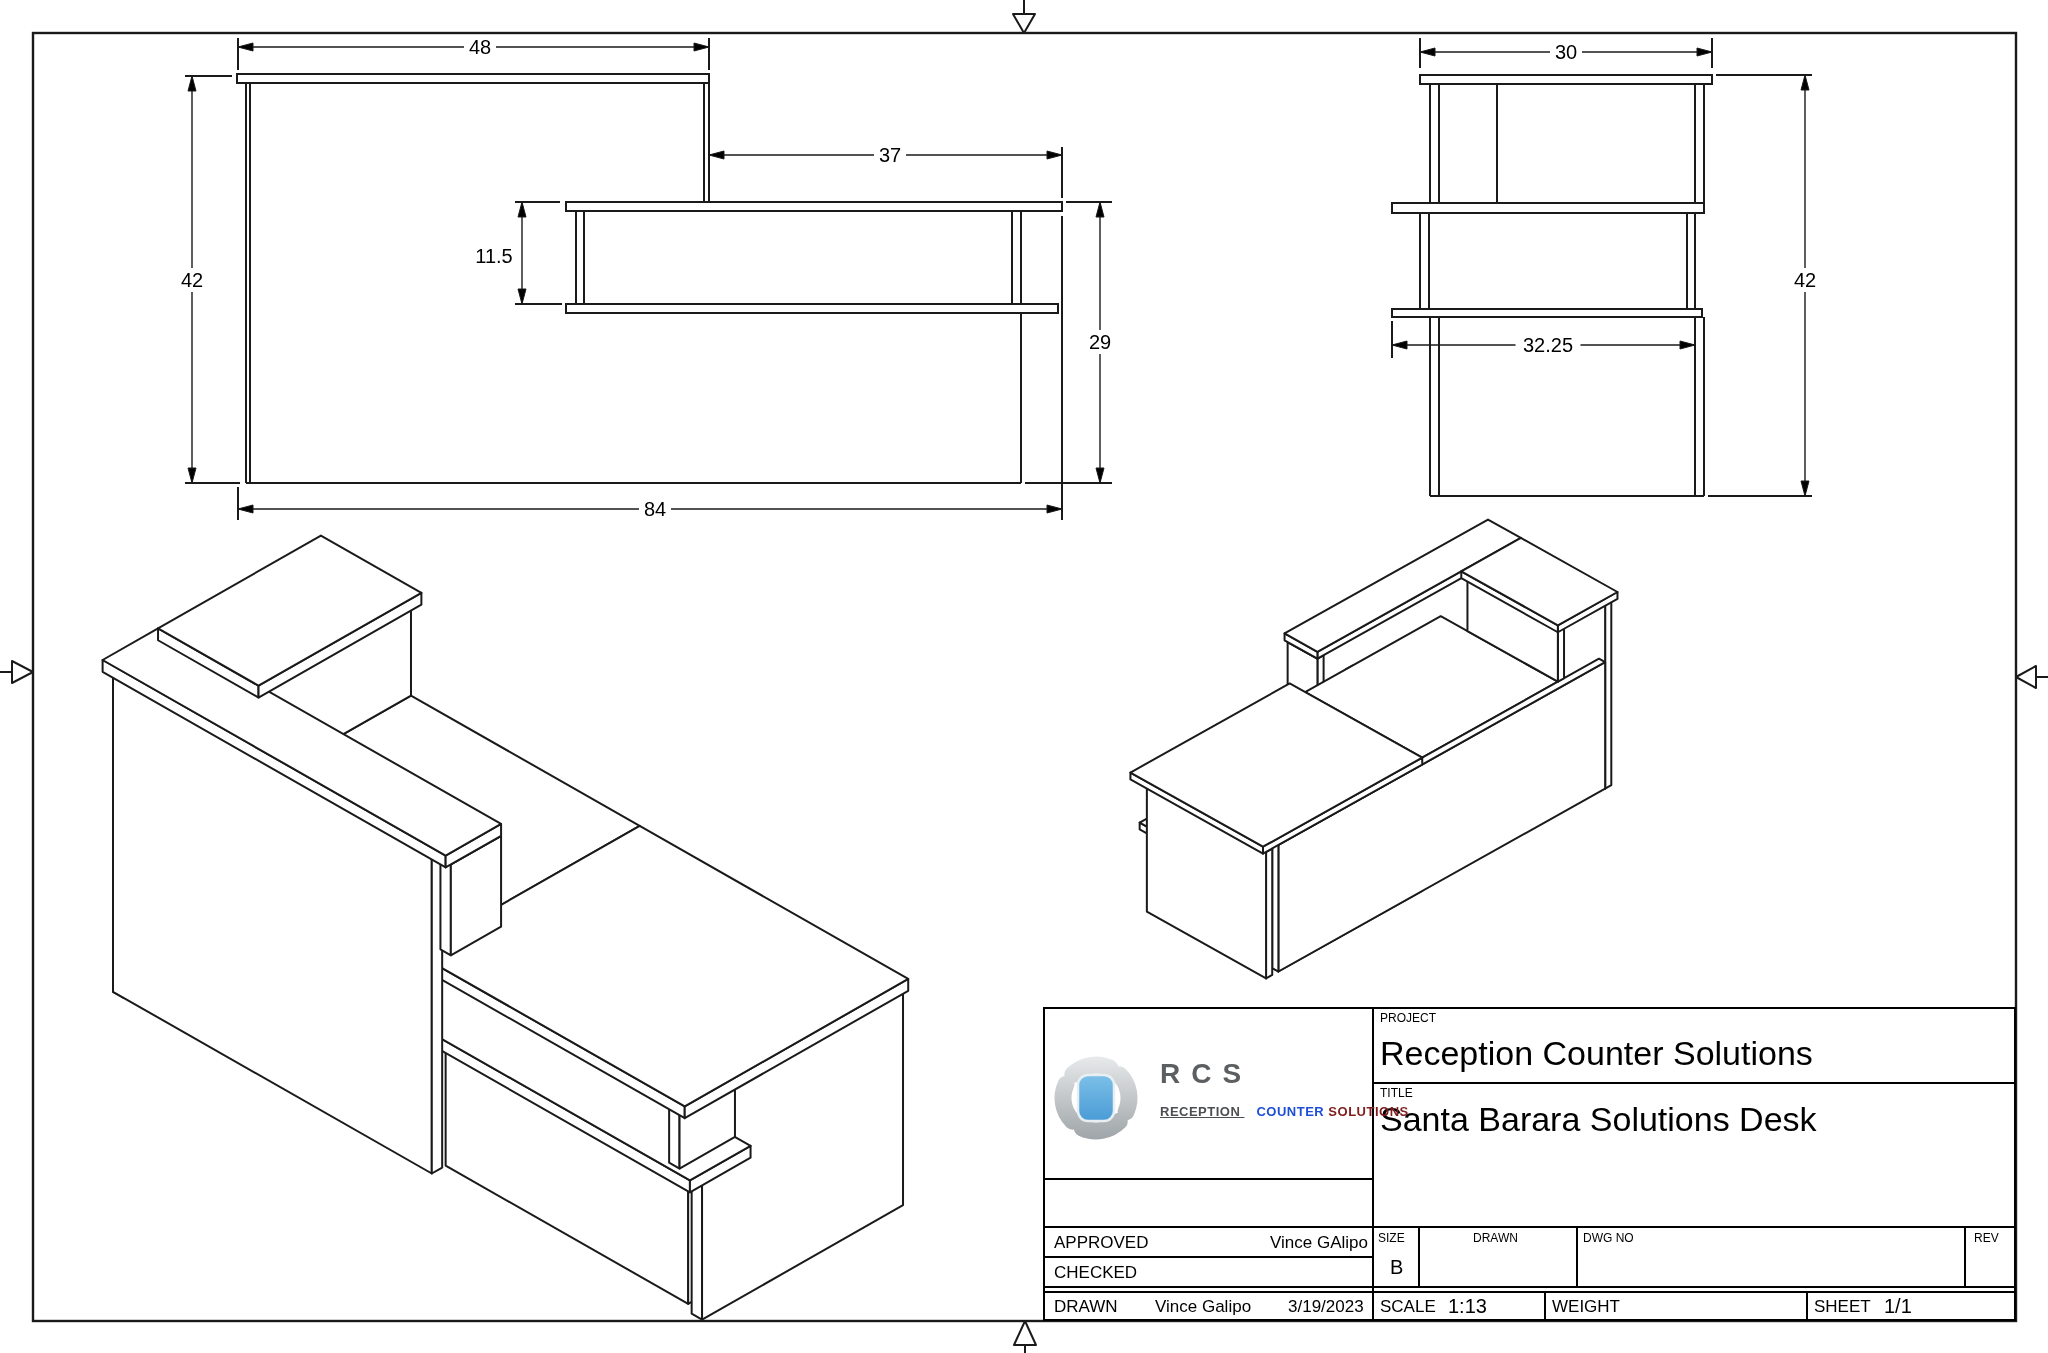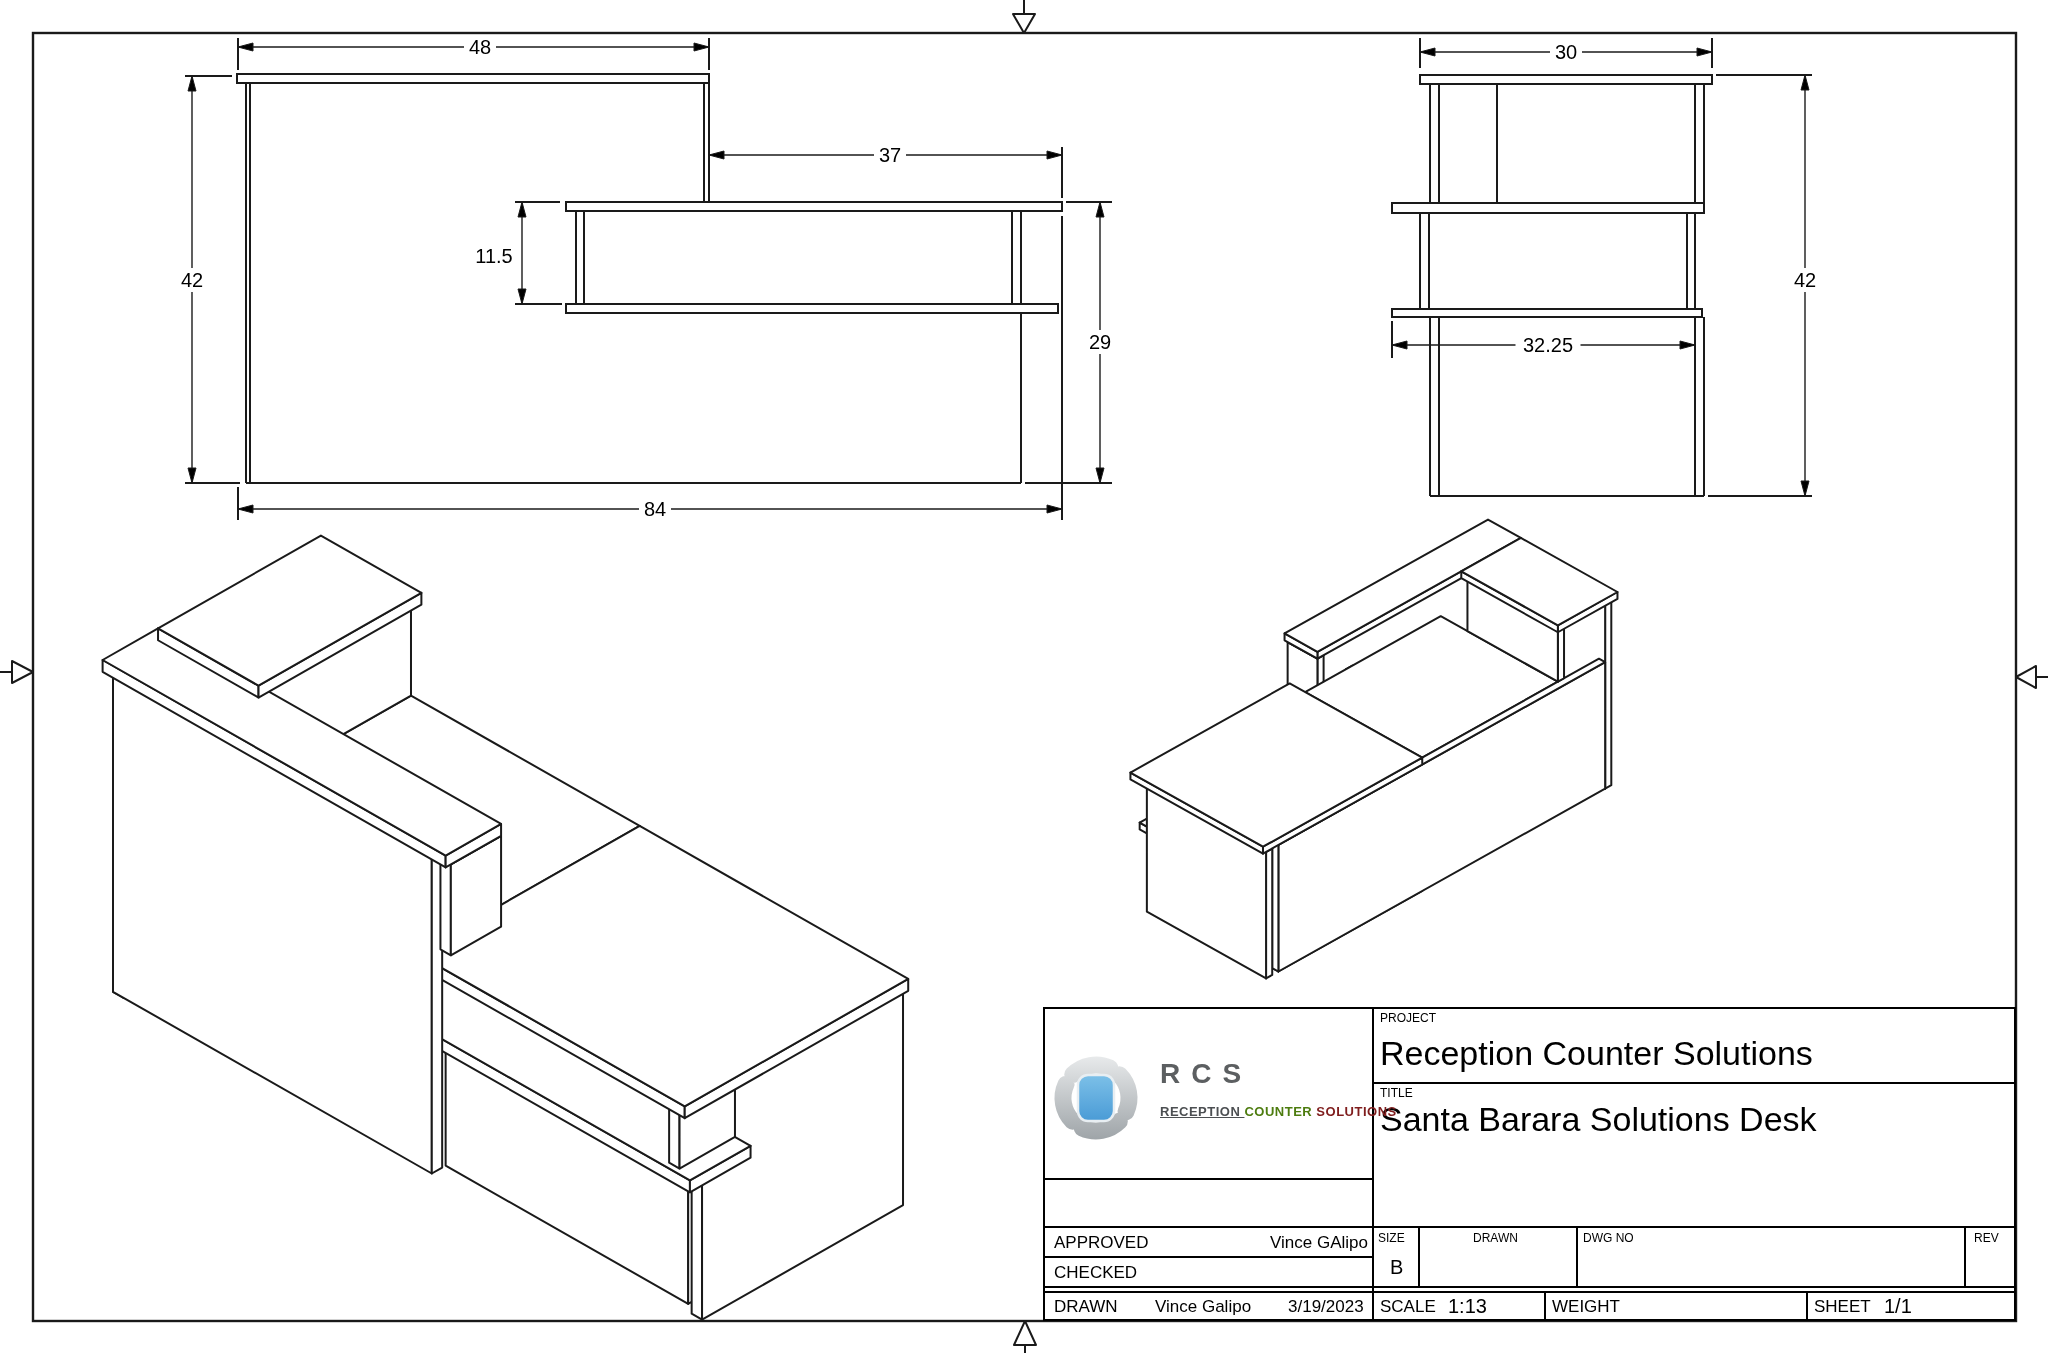--- a/index.html
+++ b/index.html
@@ -359,15 +359,15 @@
           <stop offset="0" stop-color="#7cc0e8"></stop>
             <stop offset="1" stop-color="#4a9bd6"></stop>
         </linearGradient>
       </defs>
       <g transform="rotate(45 46 54)">
         <circle cx="46" cy="54" r="33" fill="none" stroke="url(#silv)" stroke-width="17" stroke-dasharray="40 11.8" stroke-linecap="round"></circle>
       </g>
       <rect x="28" y="31" width="36" height="46" rx="10" fill="url(#blu)" stroke="#e8eef2" stroke-width="2.5"></rect>
     </svg>
     <div class="tb-text rcs-acronym" style="left:1160px;top:1058px">RCS</div>
-    <div class="tb-text rcs-tagline" id="logo-tagline" style="left:1160px;top:1104px"><span style="color: rgb(76, 79, 82); text-decoration: underline;">RECEPTION </span><span style="color: #4d7c0f;">COUNTER</span><span style="color: #7f1d1d;"> SOLUTIONS</span></div>
+    <div class="tb-text rcs-tagline" id="logo-tagline" style="left:1160px;top:1104px"><span style="color: rgb(76, 79, 82); text-decoration: underline;">RECEPTION </span><span style="color: #1d4ed8; margin-left: 12px;">COUNTER</span><span style="color: #7f1d1d;"> SOLUTIONS</span></div>
   </div>
 </div>
 
 </body></html>

